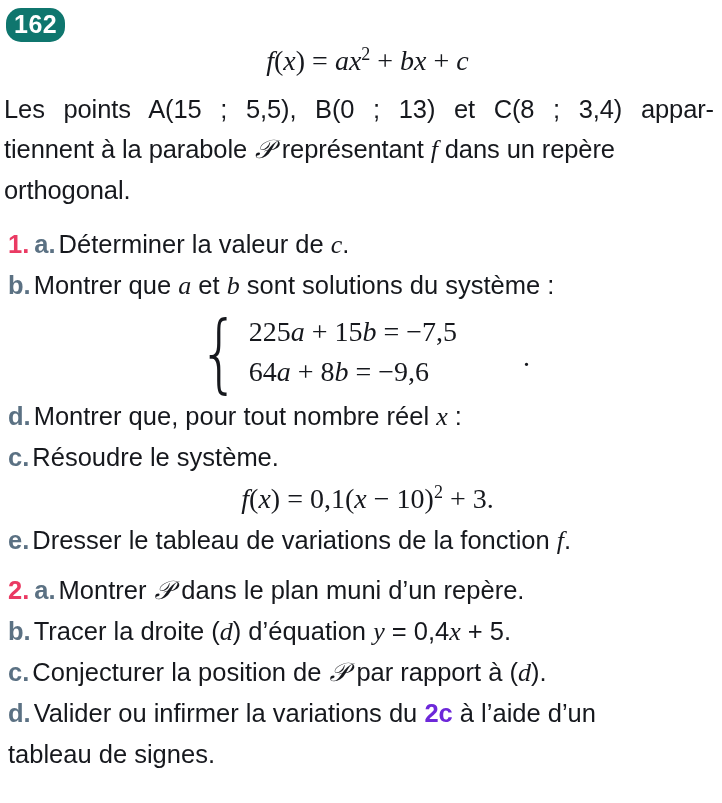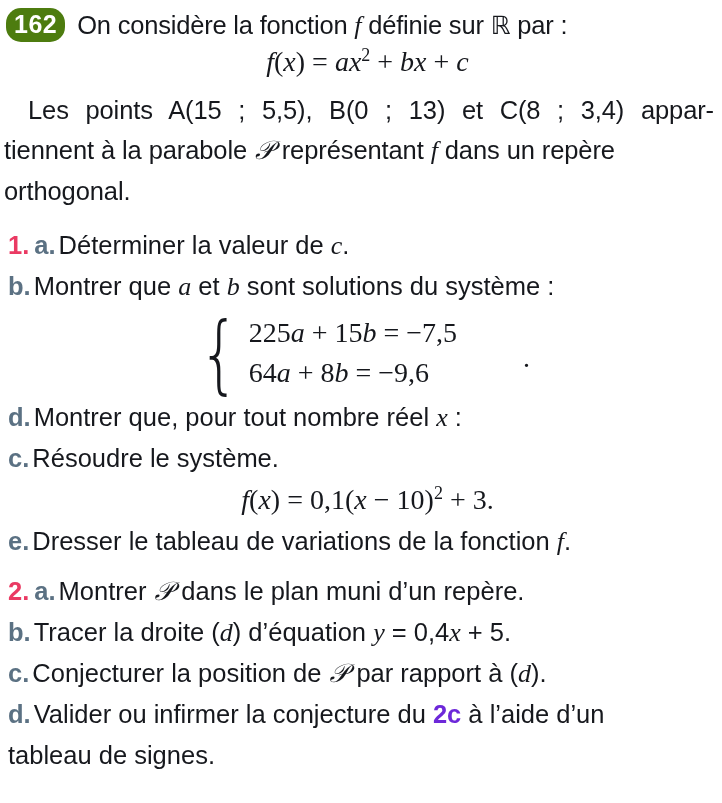--- a/index.html
+++ b/index.html
@@ -32,21 +32,21 @@
   }
   .badge {
     display: inline-flex;
     align-items: center;
     justify-content: center;
     min-width: 56px;
     height: 34px;
     padding: 0 8px 1px 8px;
     margin-right: 12px;
     border-radius: 15px;
-    background: #4d7c0f;
+    background: #0f766e;
     color: #ffffff;
     font-weight: bold;
     font-size: 25px;
     letter-spacing: 0.5px;
     line-height: 1;
     box-sizing: border-box;
     font-family: "Liberation Sans", sans-serif;
   }
   .ex-head .intro {
     font-size: 25.5px;
@@ -177,30 +177,29 @@
     padding-top: 10px;
   }
 </style>
 </head>
 <body>
 
 <div class="page">
 
   <div class="ex-head">
     <span class="badge">162</span>
-    <span class="intro"><span>On considère la fonction </span><span class="mi">f</span><span> définie sur </span><span class="bb">ℝ</span><span> par :</span></span>
   </div>
 
   <div class="eq"><span class="v">f</span><span>(</span><span class="v">x</span><span>)</span><span> = </span><span class="v">a</span><span class="v">x</span><sup>2</sup><span> + </span><span class="v">b</span><span class="v">x</span><span> + </span><span class="v">c</span></div>
 
 
   <div class="gap-sm"></div>
 
   <div class="para">
-    <div style="display:flex; justify-content:flex-end;margin-left:24px;">
+    <div style="display:flex; justify-content:flex-end;">
       <span style="display:block; width:100%; text-align:justify; text-align-last:justify;">Les points A(15 ; 5,5), B(0 ; 13) et C(8 ; 3,4) appar-</span>
     </div>
     <div style="white-space:nowrap;"><span>tiennent à la parabole </span><span class="scriptP">𝒫</span><span> représentant </span><span class="mi">f</span><span> dans un repère</span></div>
     <div>orthogonal.</div>
   </div>
 
   <div class="gap-md"></div>
 
   <div class="q"><span class="num">1.</span><span class="ltr">a.</span><span>Déterminer la valeur de </span><span class="mi">c</span><span>.</span></div>
 
@@ -226,16 +225,16 @@
   <div class="q"><span class="ltr">e.</span><span>Dresser le tableau de variations de la fonction </span><span class="mi">f</span><span>.</span></div>
 
   <div class="gap-sm"></div>
 
   <div class="q"><span class="num">2.</span><span class="ltr">a.</span><span>Montrer </span><span class="scriptP">𝒫</span><span> dans le plan muni d’un repère.</span></div>
 
   <div class="q"><span class="ltr">b.</span><span>Tracer la droite (</span><span class="mi">d</span><span>) d’équation </span><span class="mi">y</span><span> = 0,4</span><span class="mi">x</span><span> + 5.</span></div>
 
   <div class="q"><span class="ltr">c.</span><span>Conjecturer la position de </span><span class="scriptP">𝒫</span><span> par rapport à (</span><span class="mi">d</span><span>).</span></div>
 
-  <div class="q" style="white-space:nowrap;"><span class="ltr">d.</span><span>Valider ou infirmer la conjecture du </span><span class="ref">2c</span><span> à l’aide d’un</span></div>
+  <div class="q" style="white-space:nowrap;"><span class="ltr">d.</span><span>Valider ou infirmer la variations du </span><span class="ref">2c</span><span> à l’aide d’un</span></div>
   <div class="q">tableau de signes.</div>
 
 </div>
 
 </body></html>

